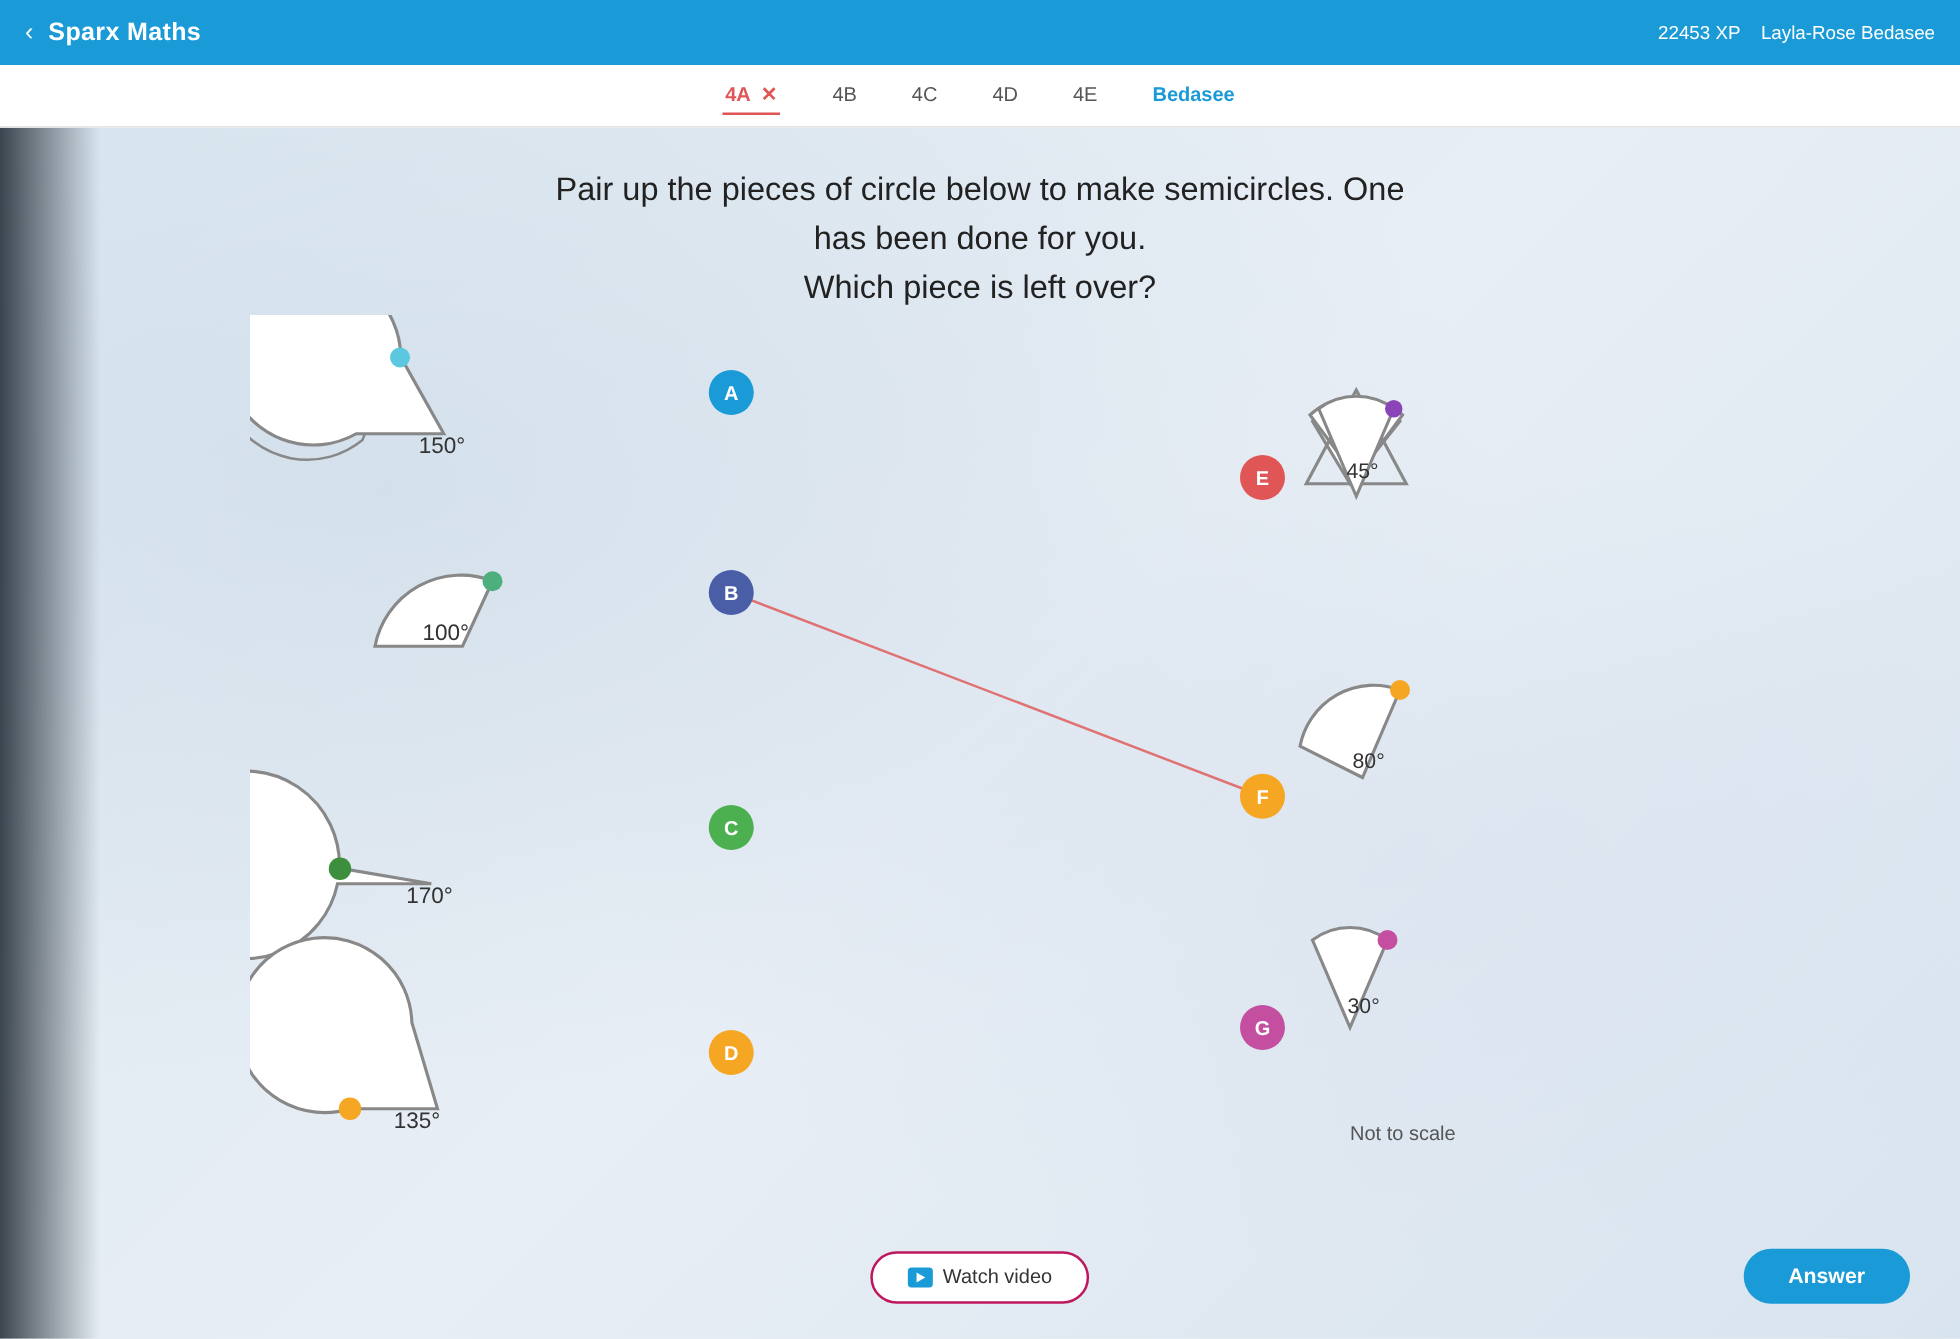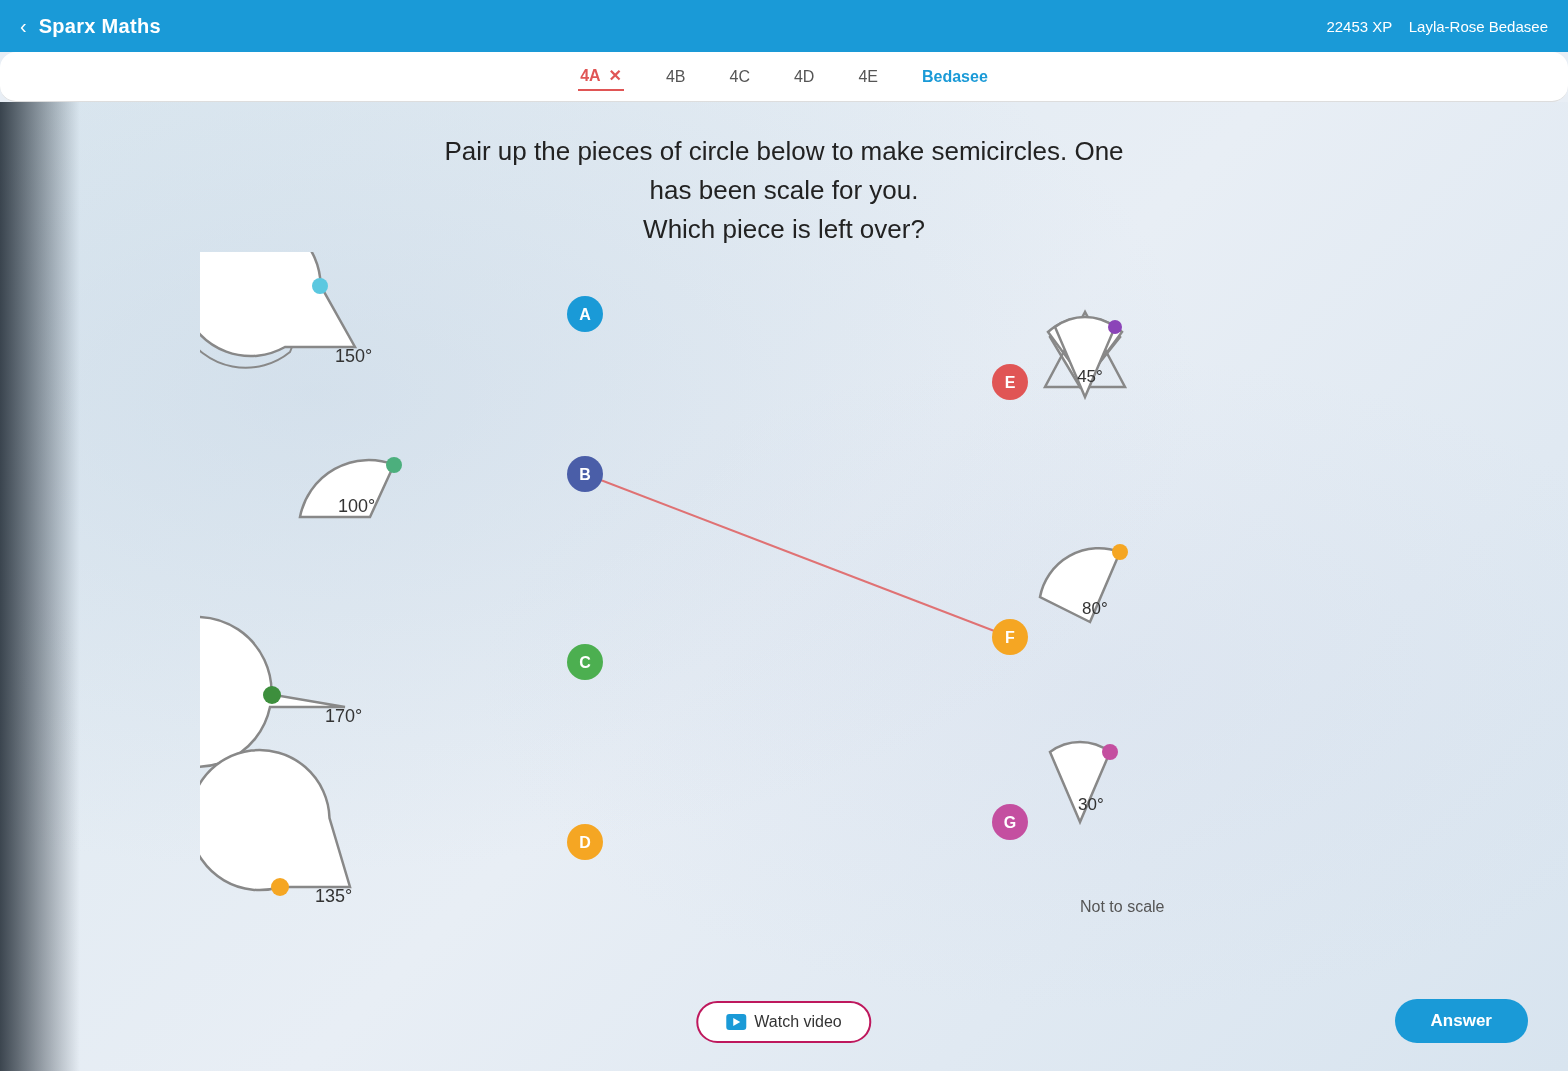--- a/index.html
+++ b/index.html
@@ -47,21 +47,20 @@
       position: absolute;
       top: 52px; left: 0; right: 0;
       height: 50px;
       background: white;
       display: flex;
       align-items: center;
       justify-content: center;
       gap: 40px;
       border-bottom: 1px solid #ddd;
       z-index: 9;
-      border-radius: 16px;
     }
     .tab {
       font-size: 16px;
       color: #555;
       cursor: pointer;
       padding: 4px 2px;
     }
     .tab.active {
       color: #e05555;
       font-weight: 600;
@@ -187,21 +186,21 @@
   <div class="tab">4E</div>
   <div class="tab summary-tab">Bedasee</div>
 </div>
 
 <div class="main">
   <div class="bg-texture"></div>
   <div class="left-edge-overlay"></div>
 
   <div class="question-text">
     <div>Pair up the pieces of circle below to make semicircles. One</div>
-    <div>has been scale for you.</div>
+    <div>has been done for you.</div>
     <div>Which piece is left over?</div>
   </div>
 
   <svg style="position:absolute; top:150px; left:200px; width:1200px; height:750px;">
 
     <line x1="385" y1="222" x2="810" y2="385" stroke="#e05555" stroke-width="2" opacity="0.8"></line>
 
     <g transform="translate(80, 20)">
 
       <path d="M 80 80 

